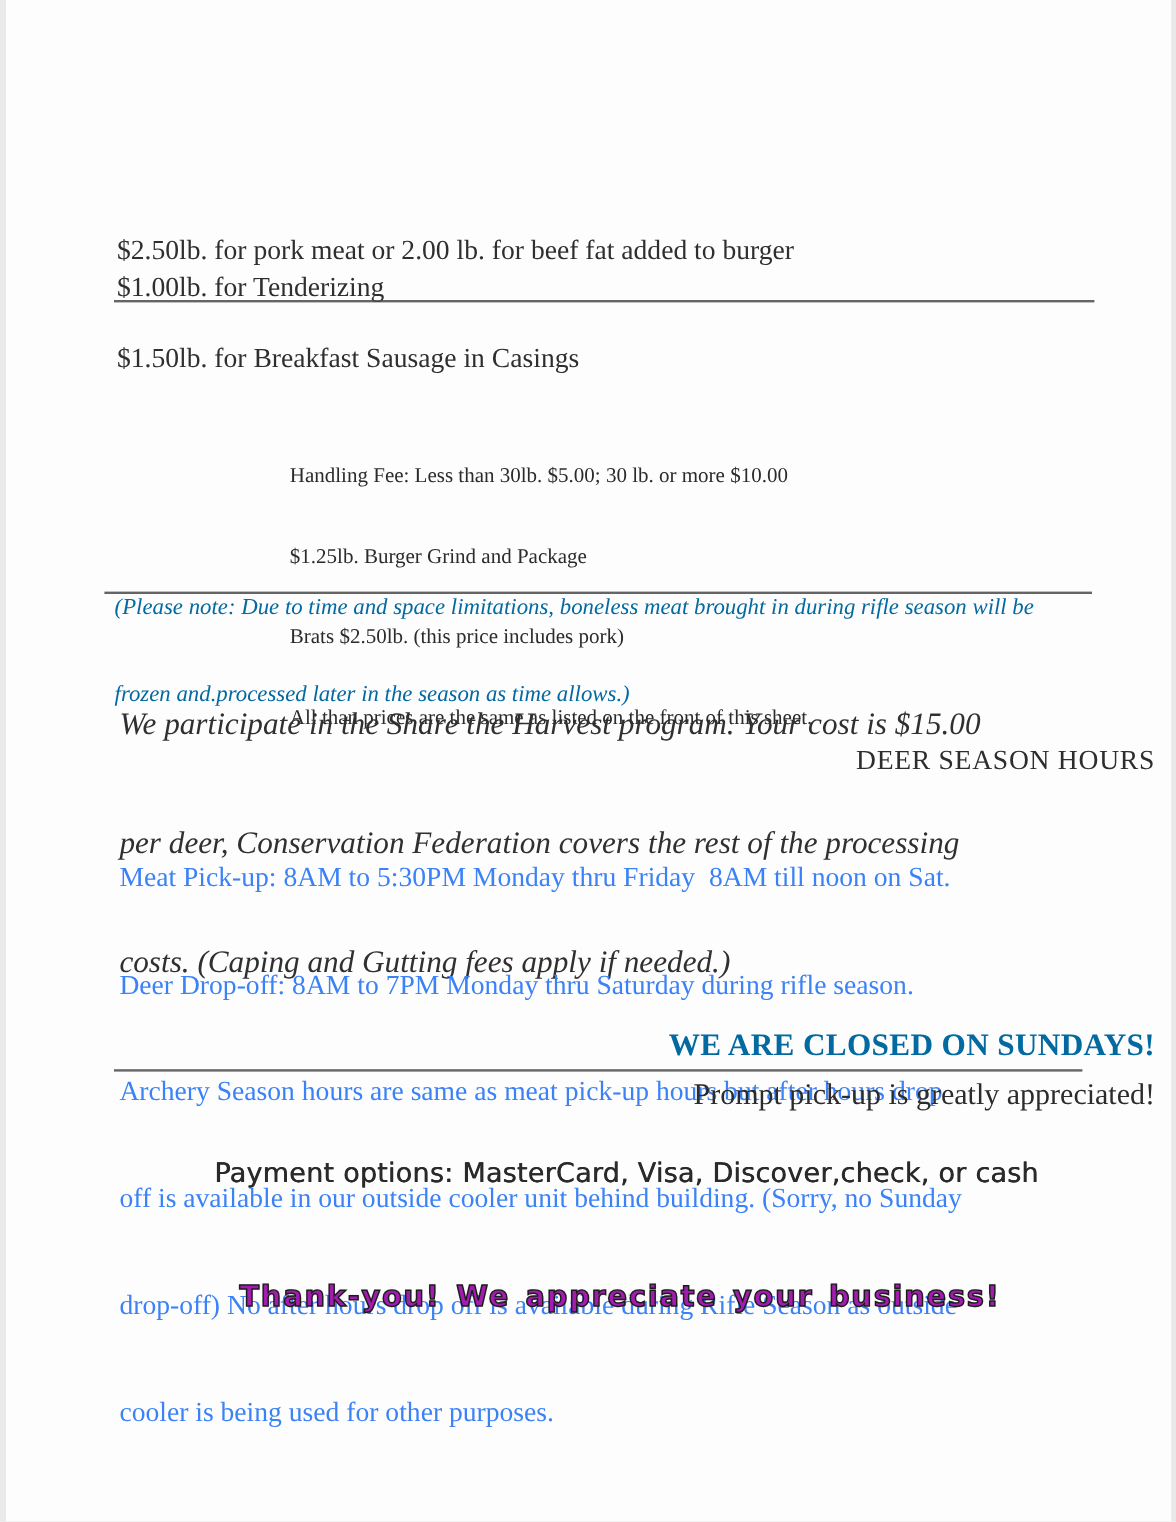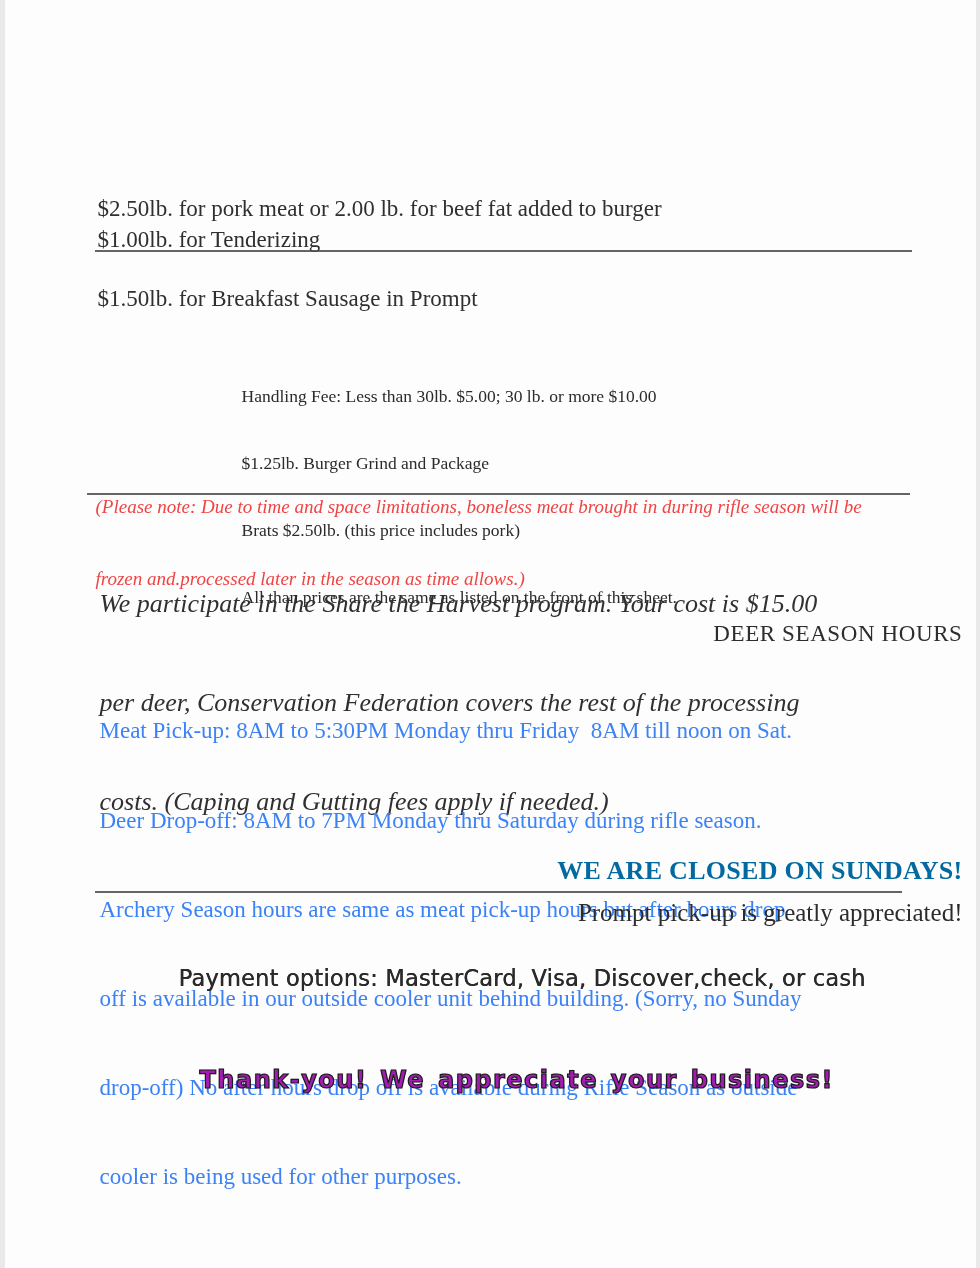--- a/index.html
+++ b/index.html
@@ -44,21 +44,21 @@
   }
   .deboned-details {
     left: 237px; top: 340px;
     font-size: 17.5px; line-height: 22.4px;
     color: #2b2b2b;
   }
   .rifle-note {
     left: 91px; top: 447px;
     font-size: 19px; font-style: italic;
     line-height: 24px;
-    color: #ef4444;
+    color: #0369a1;
     font-family: Liberation Serif, serif;
   }
   .share-harvest {
     left: 95px; top: 521px;
     font-size: 26px; font-style: italic;
     line-height: 33px;
     color: #303030;
   }
   .centered {
     position: absolute;
@@ -109,21 +109,21 @@
     text-shadow: 0 0 1px #1c1c1c;
   }
 </style>
 </head>
 <body>
 
 <div class="page">
 
   <div class="abs addon-prices">
     <div>$2.50lb. for pork meat or 2.00 lb. for beef fat added to burger</div>
-    <div>$1.50lb. for Breakfast Sausage in Prompt</div>
+    <div>$1.50lb. for Breakfast Sausage in Casings</div>
   </div>
 
   <div class="abs tenderizing">$1.00lb. for Tenderizing</div>
   <div class="rule rule-top"></div>
 
 
   <div class="abs deboned-details">
     <div>Handling Fee: Less than 30lb. $5.00; 30 lb. or more $10.00</div>
     <div>$1.25lb. Burger Grind and Package</div>
     <div>Brats $2.50lb. (this price includes pork)</div>

